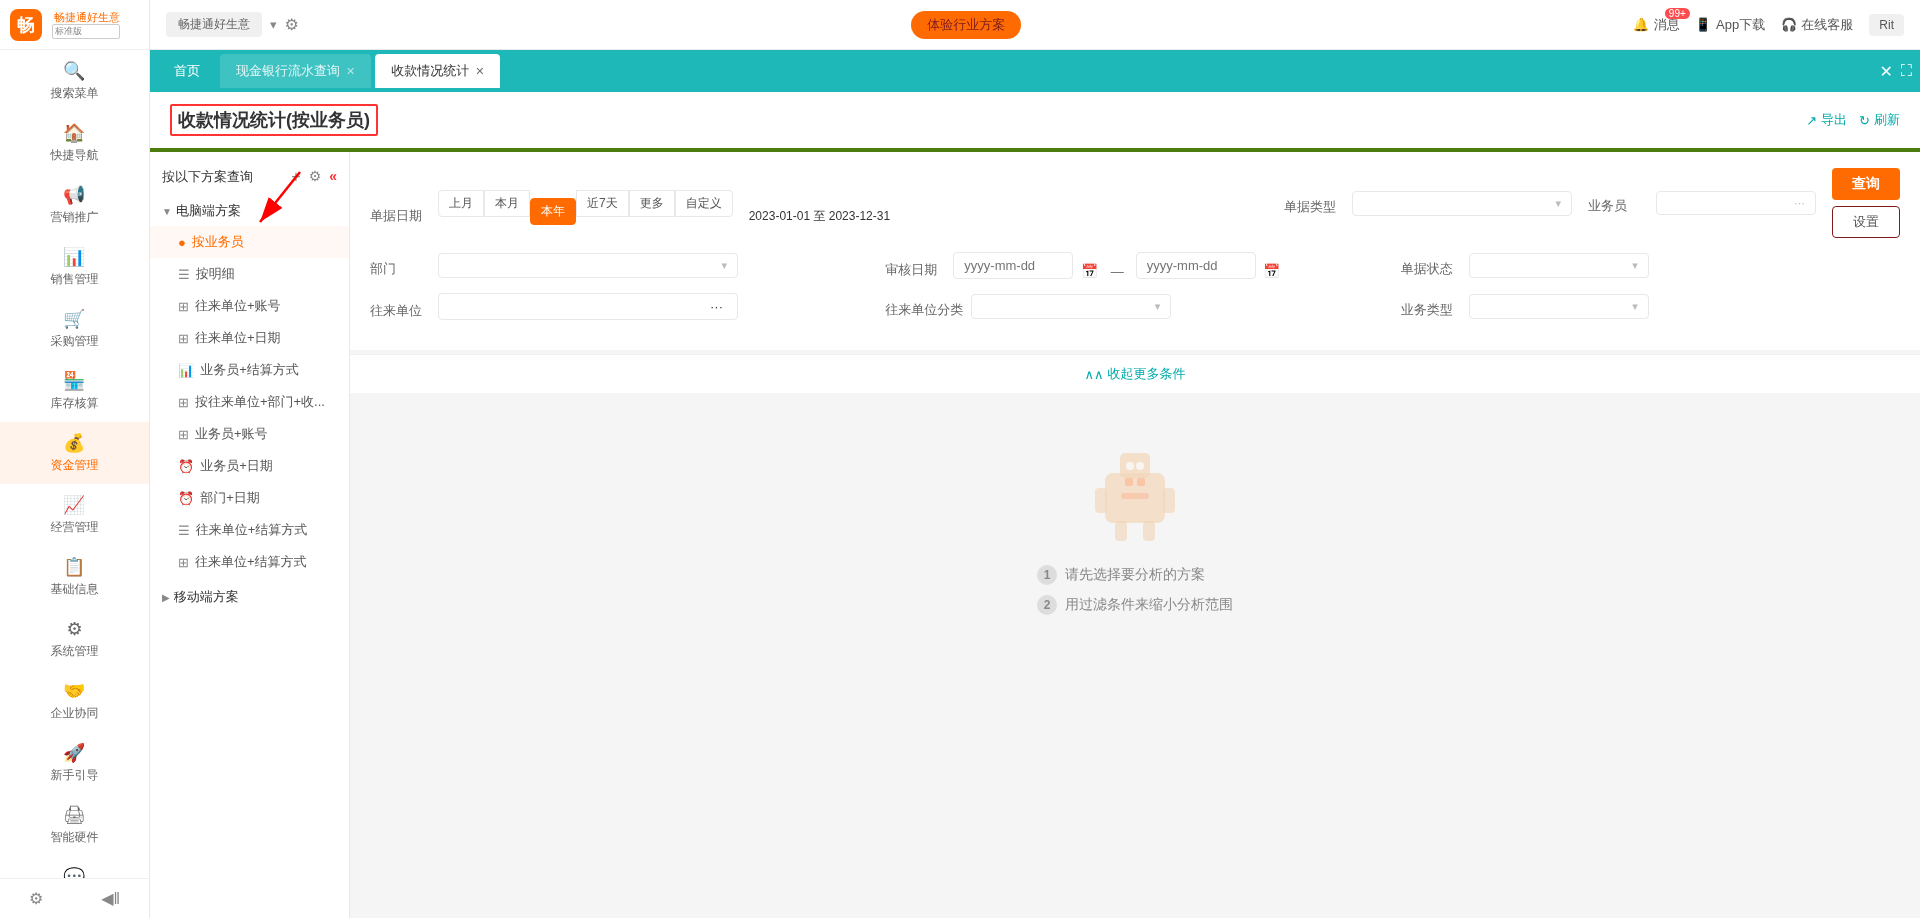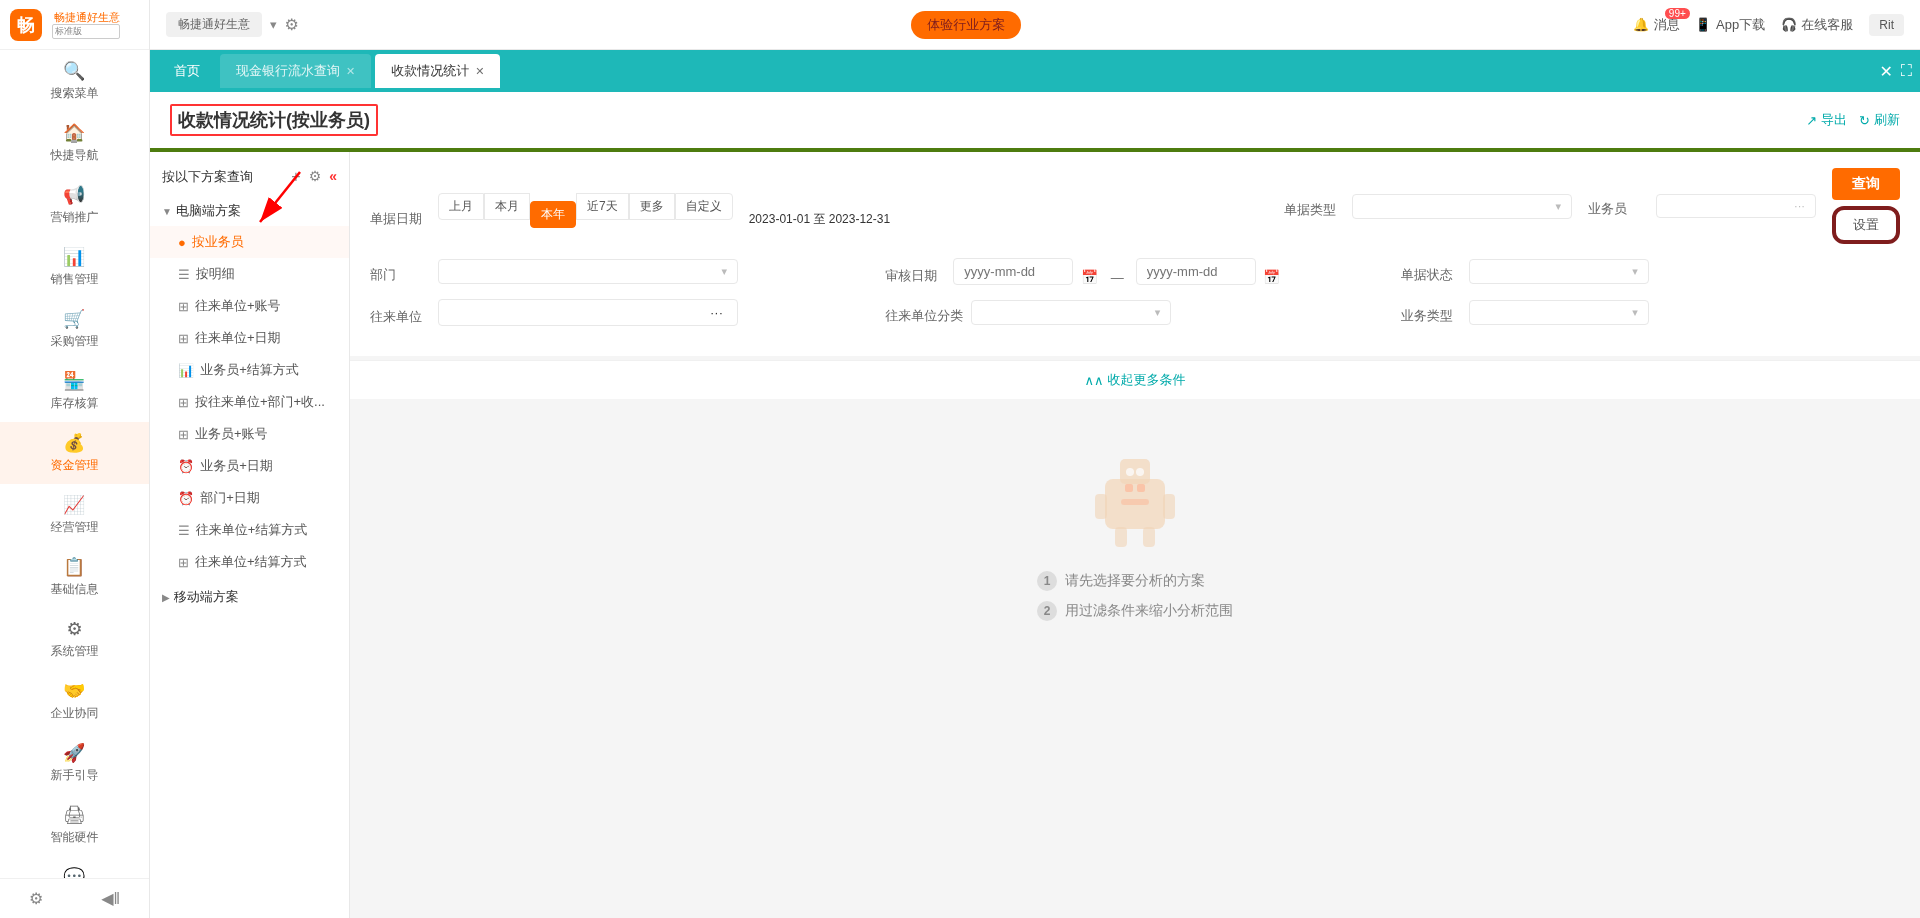--- a/index.html
+++ b/index.html
@@ -87,21 +87,21 @@
     .filter-select-wide { min-width: 220px; }
     .filter-select span { color: #333; font-size: 13px; }
     .filter-select .chevron { color: #bbb; font-size: 11px; }
 
     .filter-input { border: 1px solid #e8e8e8; border-radius: 4px; padding: 5px 10px; font-size: 13px; color: #333; background: #fff; }
     .filter-dash { color: #666; padding: 0 4px; }
     .filter-cal { color: #bbb; cursor: pointer; font-size: 14px; }
     .filter-dots { color: #bbb; cursor: pointer; margin: 0 4px; }
 
     .btn-query { background: #ff6b00; color: white; border: none; border-radius: 4px; padding: 7px 20px; font-size: 14px; cursor: pointer; font-weight: bold; }
-    .btn-settings { background: #fff; color: #555; border: 4px solid #7f1d1d; border-radius: 12px; padding: 6px 16px; font-size: 13px; cursor: pointer; }
+    .btn-settings { background: #fff; color: #555; border: 1px solid #7f1d1d; border-radius: 4px; padding: 6px 16px; font-size: 13px; cursor: pointer; }
 
     
     .collapse-bar { display: flex; justify-content: center; padding: 10px; border-top: 1px solid #f0f0f0; background: #fff; cursor: pointer; color: #00aaaa; font-size: 13px; align-items: center; gap: 4px; margin-top: 4px; }
 
     
     .empty-state { flex: 1; display: flex; flex-direction: column; align-items: center; justify-content: center; padding: 40px; gap: 12px; }
     .empty-robot { width: 120px; height: 120px; opacity: 0.6; }
     .empty-tips { display: flex; flex-direction: column; gap: 10px; }
     .empty-tip { display: flex; align-items: center; gap: 8px; color: #888; font-size: 14px; }
     .tip-num { width: 20px; height: 20px; border-radius: 50%; background: #ddd; color: #888; display: flex; align-items: center; justify-content: center; font-size: 12px; font-weight: bold; }

